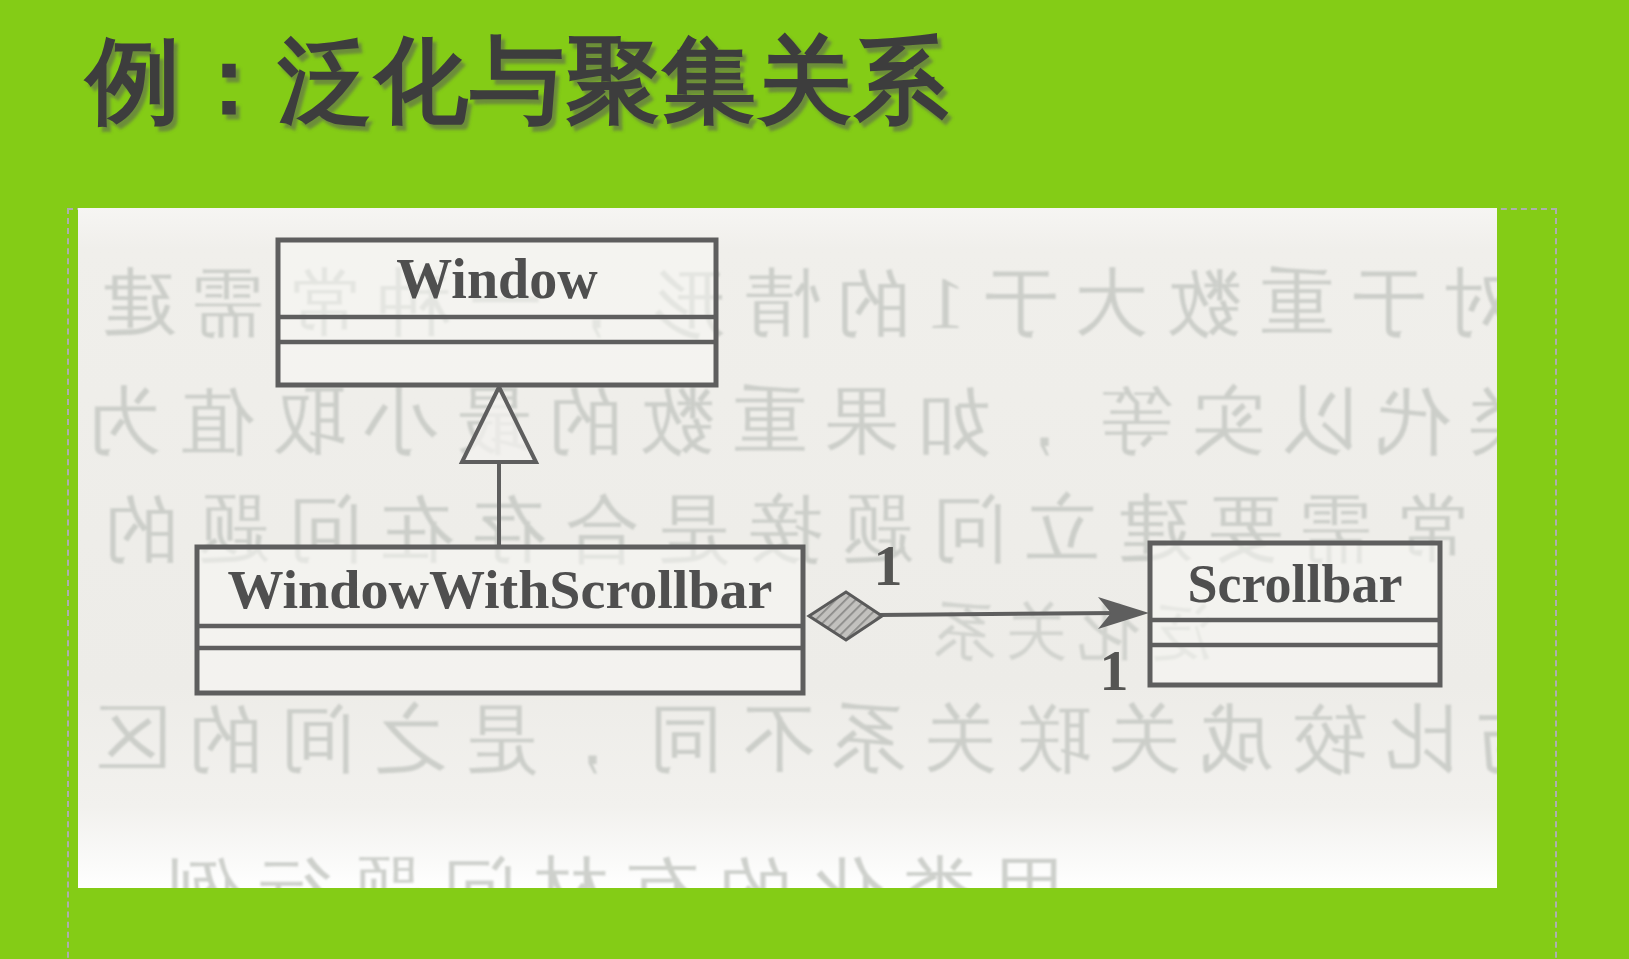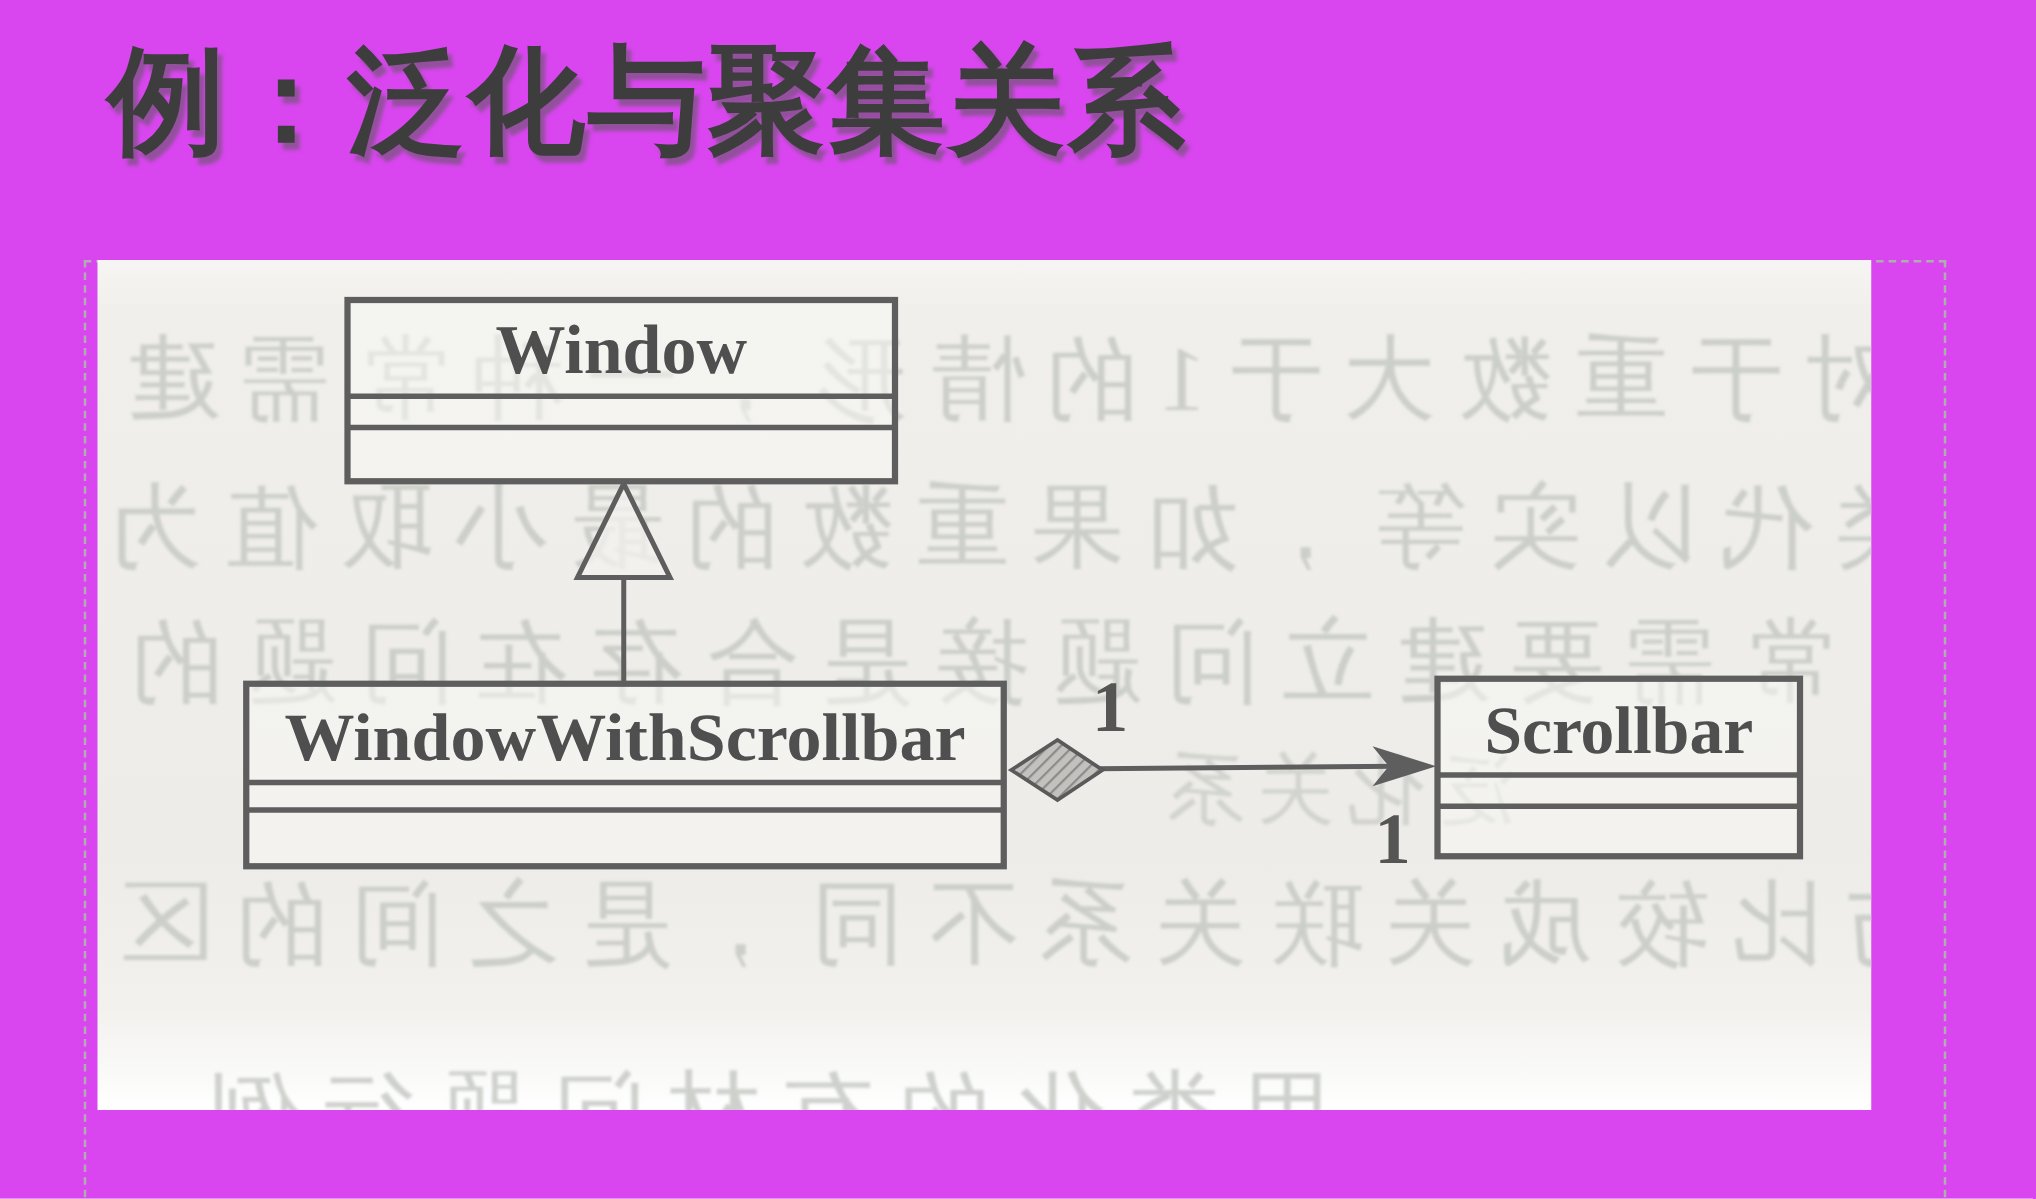--- a/index.html
+++ b/index.html
@@ -1,16 +1,16 @@
 <!DOCTYPE html>
 <html><head>
 <meta charset="utf-8">
 <style>
   html,body{margin:0;padding:0;background:#ffffff;}
-  .slide{position:relative;width:1629px;height:959px;background:#d946ef;overflow:hidden;
+  .slide{position:relative;width:1629px;height:959px;background:#84cc16;overflow:hidden;
          font-family:"Liberation Sans",sans-serif;}
 
   
   .slide-title{position:absolute;left:86px;top:18px;font-size:94px;font-weight:700;
                color:#3d3d3d;letter-spacing:2px;white-space:nowrap;
                text-shadow:4px 5px 3px rgba(90,90,90,0.55);
                font-family:"Liberation Sans",sans-serif;}
 
   
   .placeholder-box{position:absolute;left:67px;top:208px;width:1490px;height:790px;

